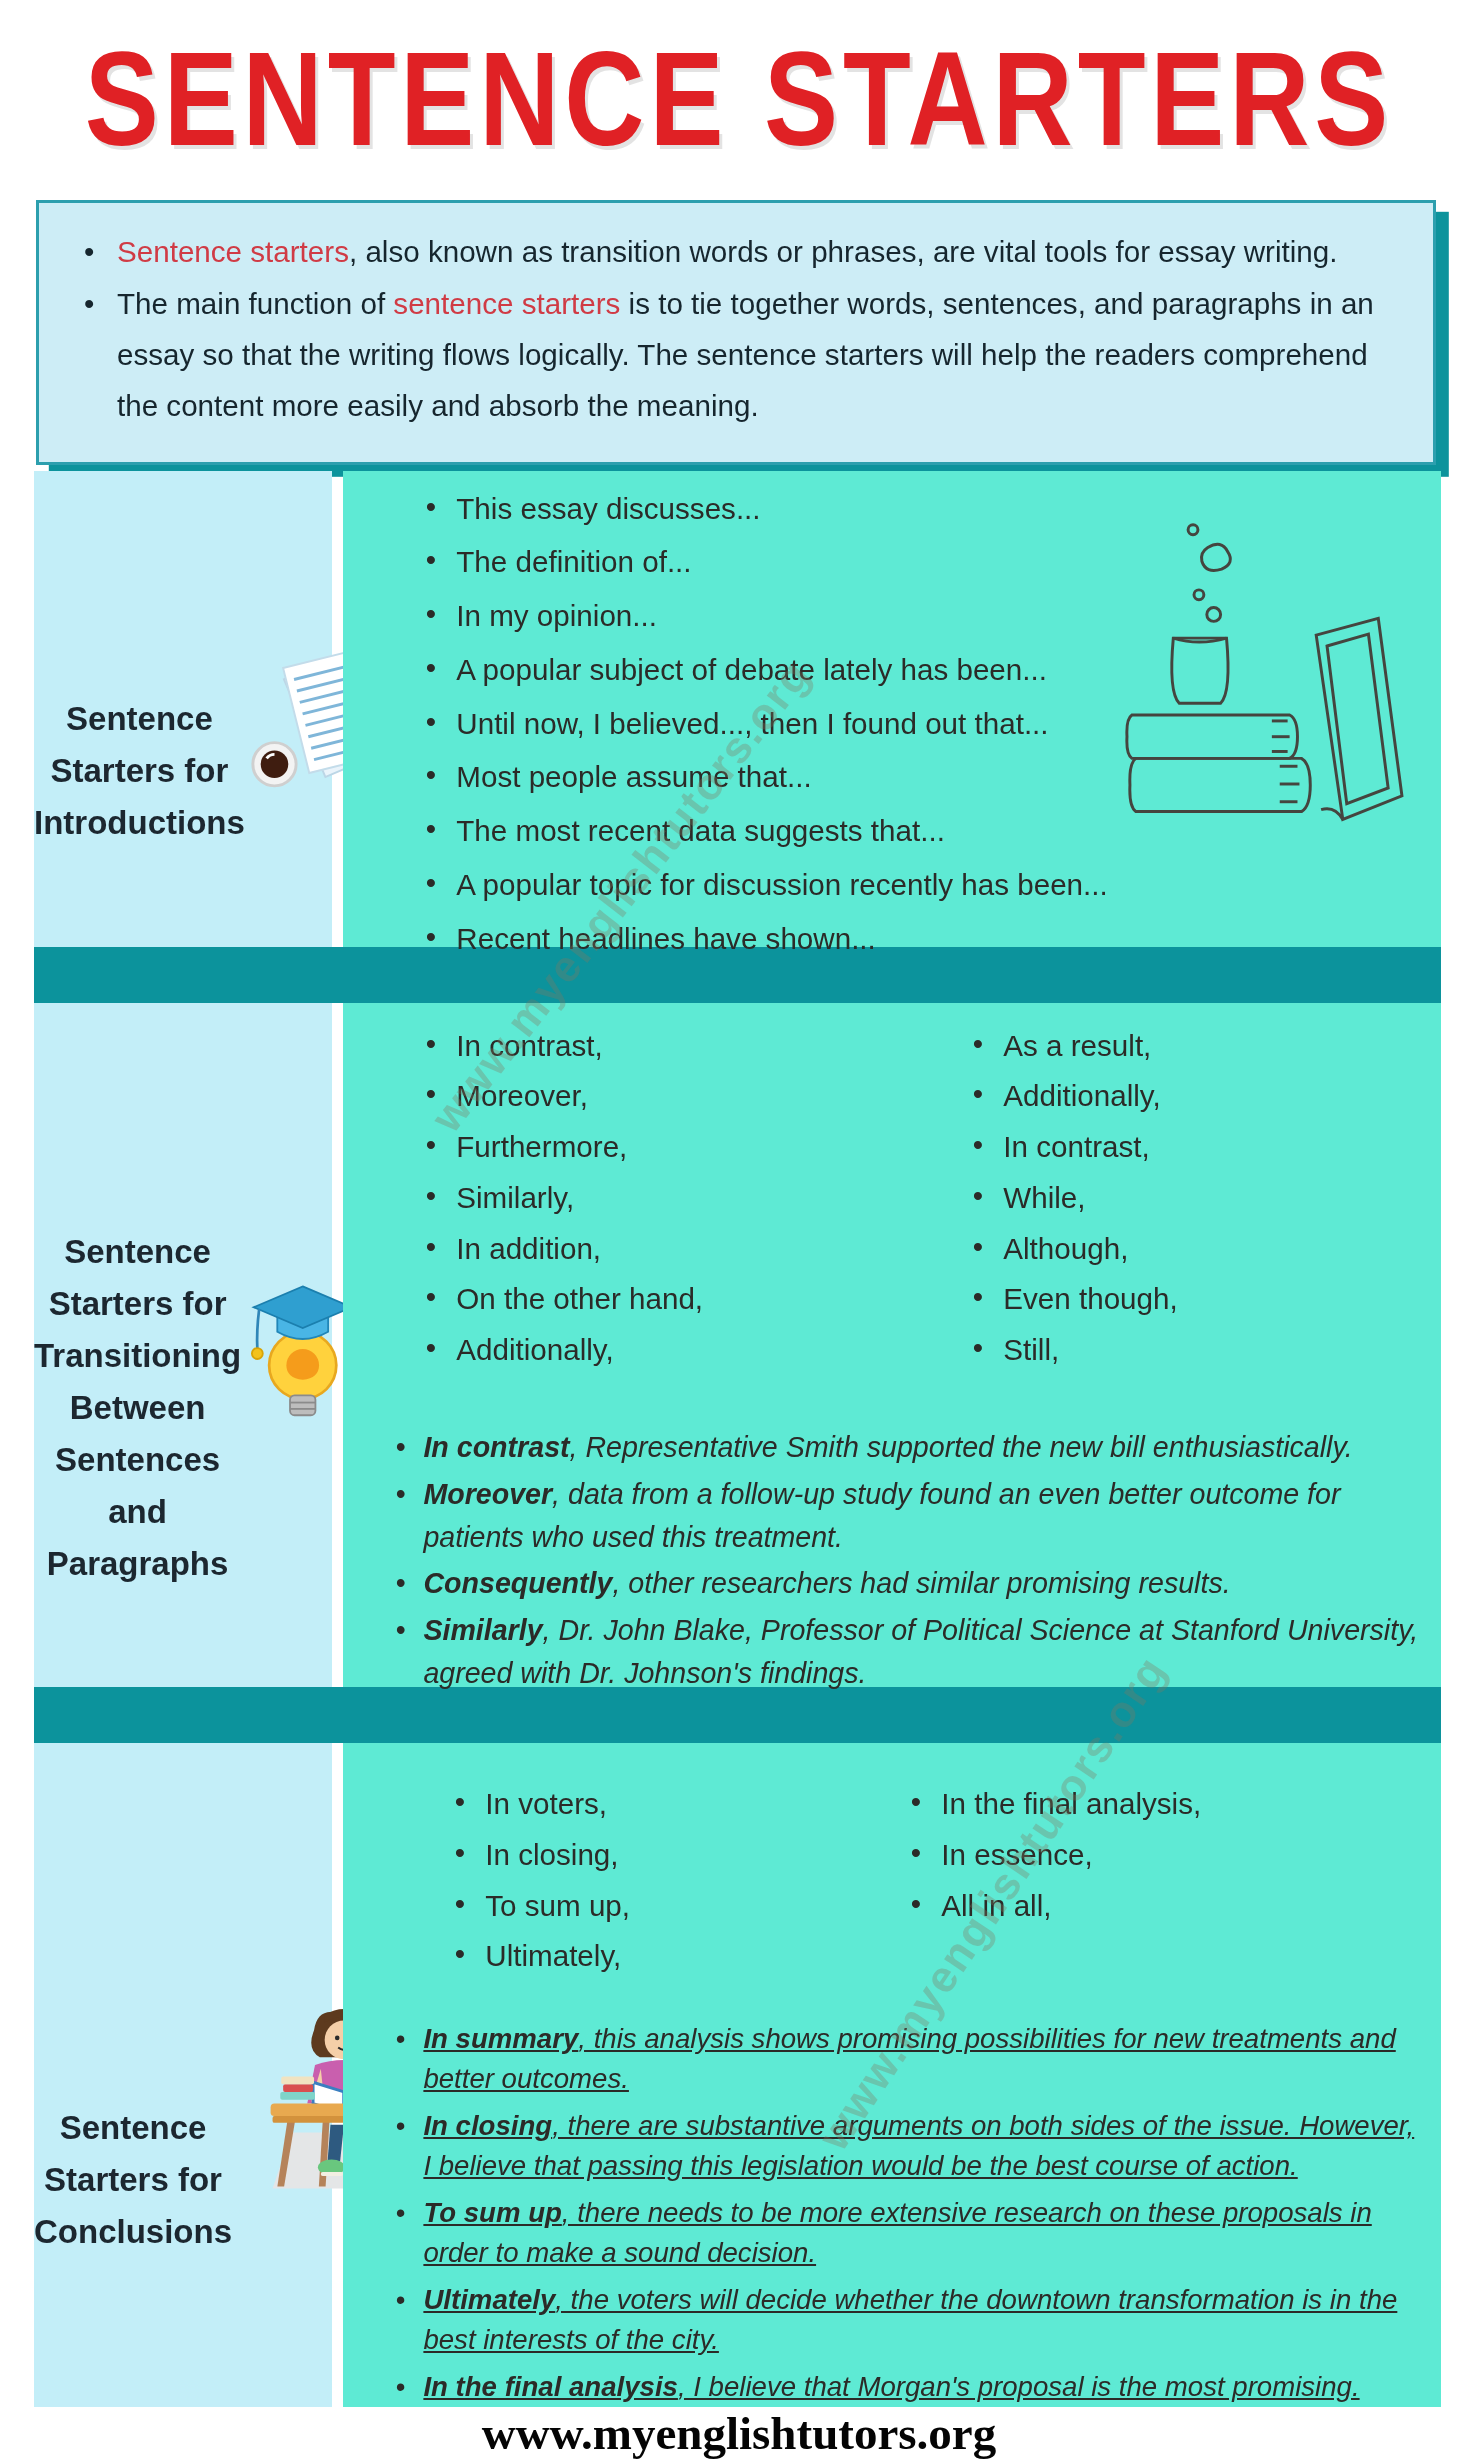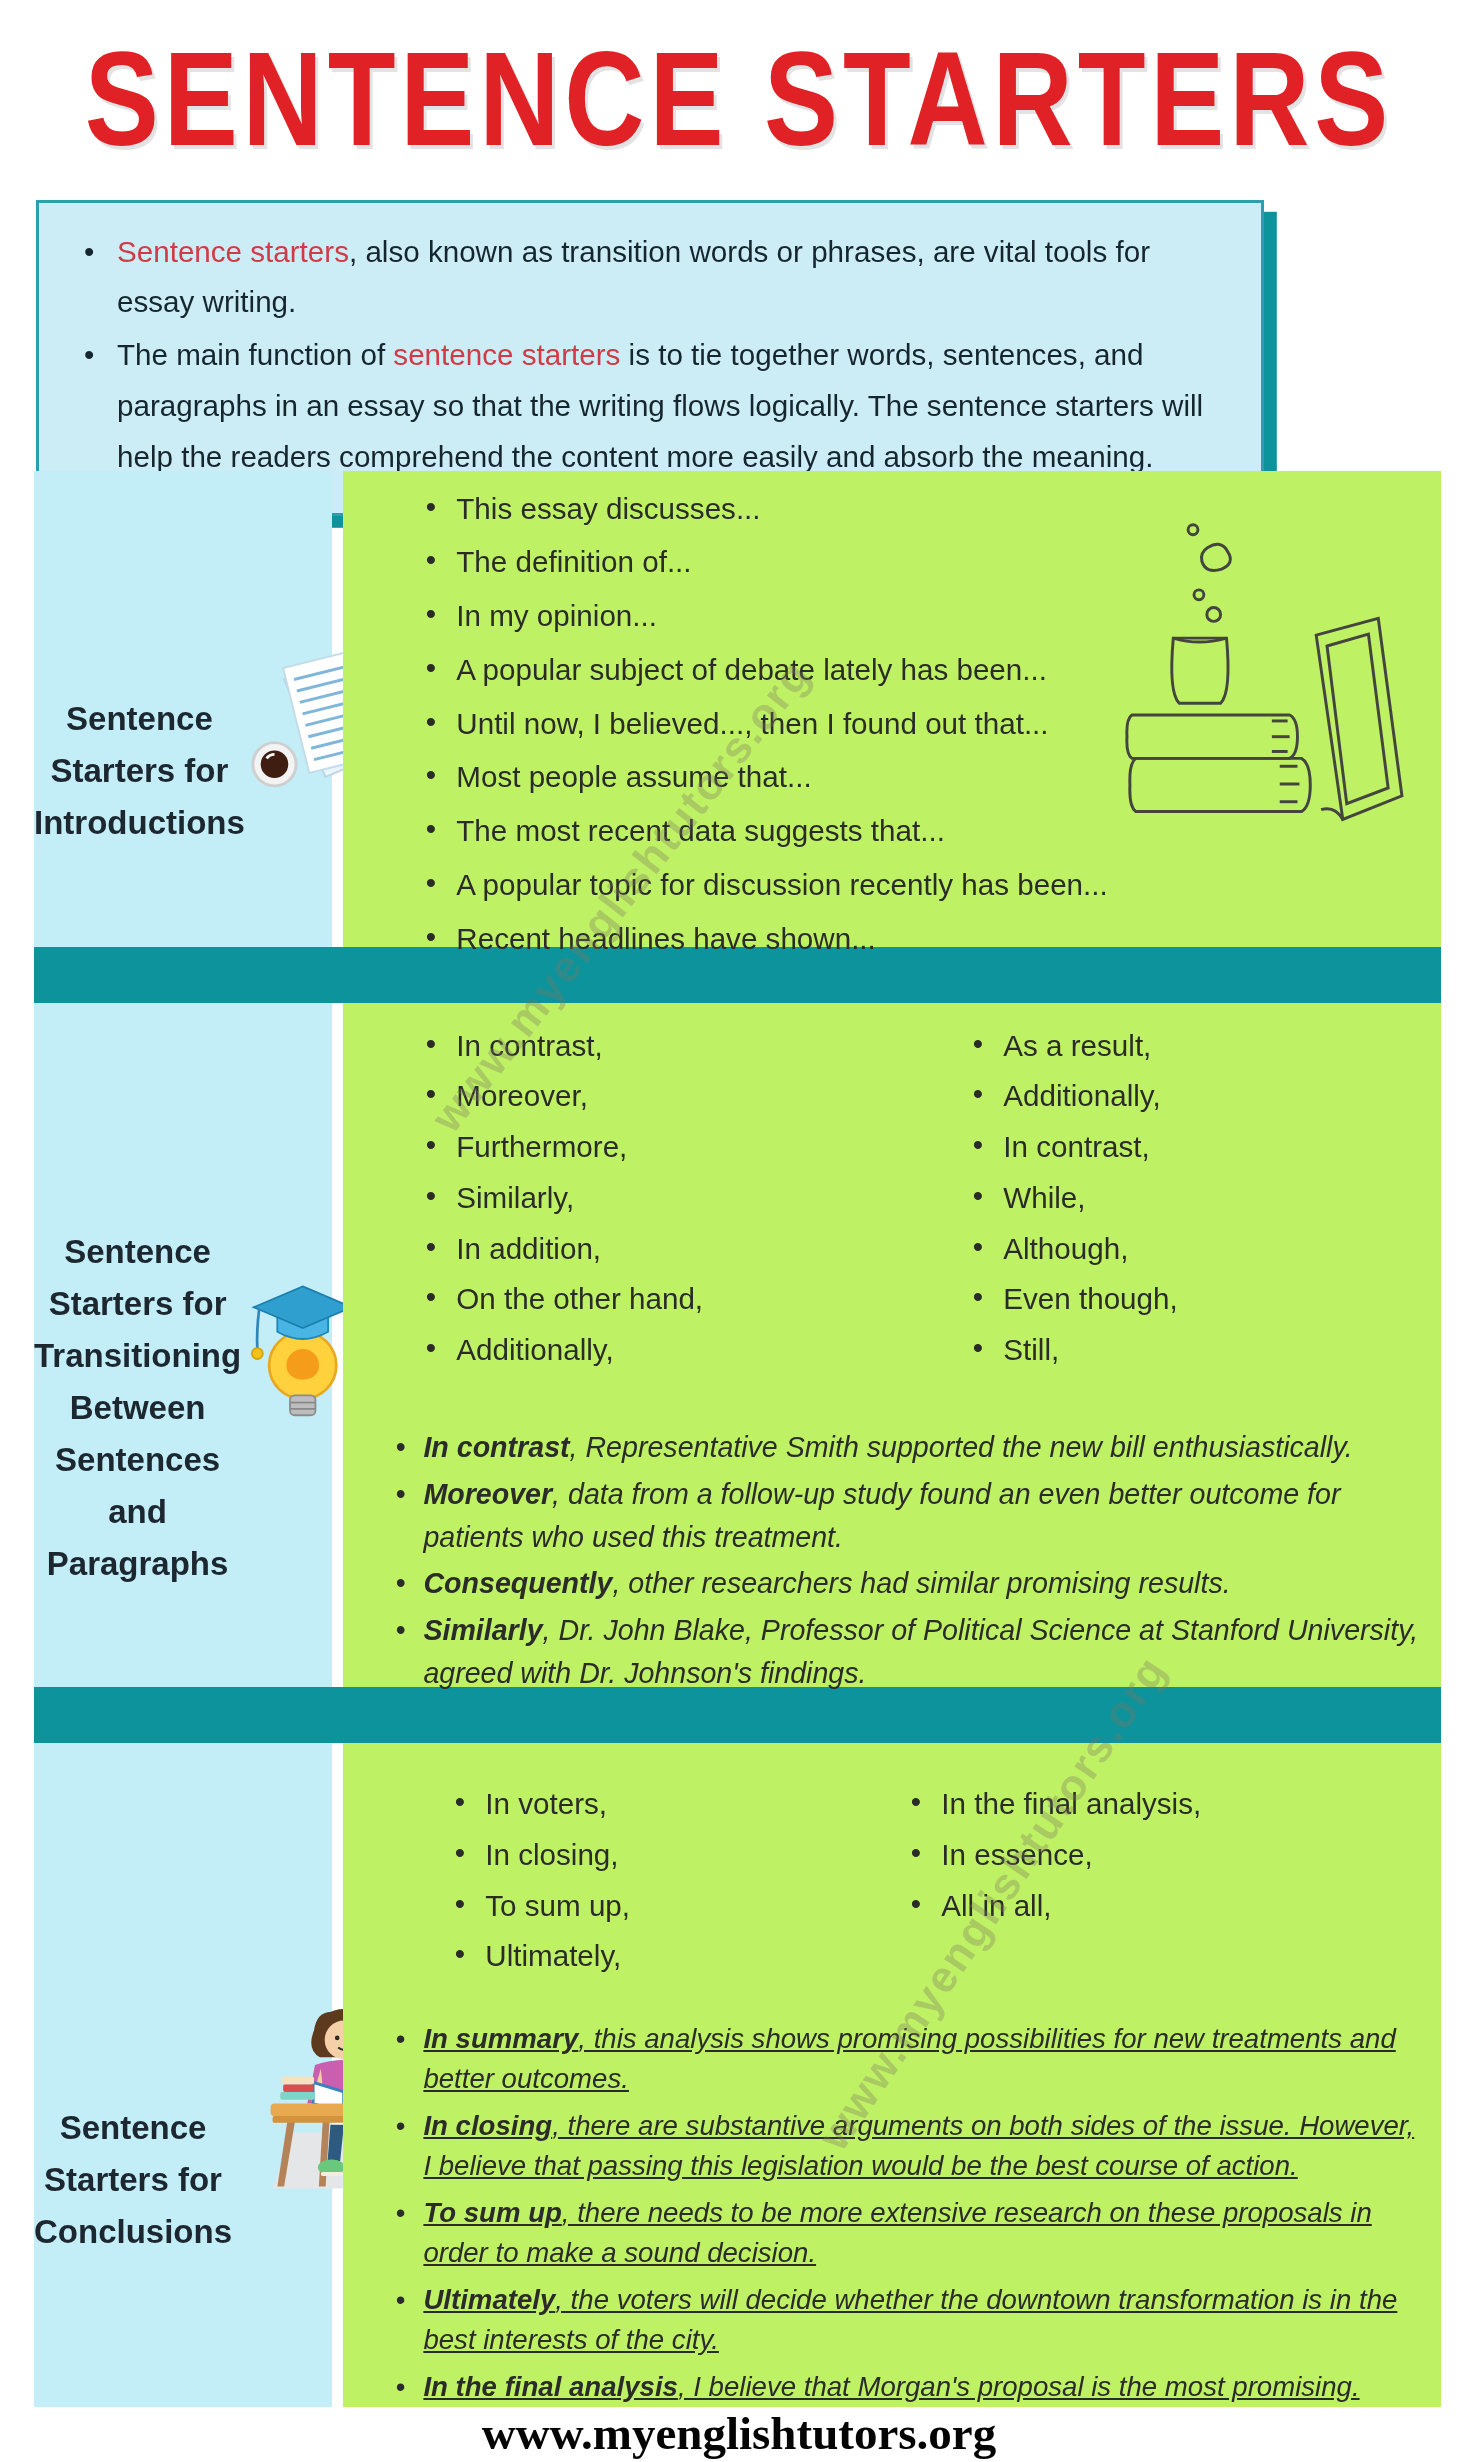--- a/index.html
+++ b/index.html
@@ -9,39 +9,39 @@
   }
   
   .title{
     position:absolute;top:29.6px;left:0;width:100%;text-align:center;
     font-size:111px;font-weight:800;letter-spacing:4.9px;color:#e02125;
     transform:scaleY(1.2);transform-origin:top center;line-height:1.05;
     text-shadow:3px 3px 0 rgba(175,175,175,.35);
   }
   
   .intro-panel{
-    position:absolute;left:36px;top:200px;width:1228px;box-sizing:border-box;
+    position:absolute;left:36px;top:200px;width:1400px;box-sizing:border-box;
     background:#cdedf6;border:3px solid #2c9fae;box-shadow:12.8px 11.8px 0 #0c939c;
     padding:23.6px 39px 27.6px 35px;
   }
   .intro-list{list-style:none;margin:0;padding:0;}
   .intro-list li{
     position:relative;font-size:29.6px;line-height:1.72;color:#16262e;
     padding-left:43px;margin-bottom:2px;
   }
   .intro-list li::before{content:"\2022";position:absolute;left:9.9px;top:0;color:#16262e;}
   .intro-list .red{color:#d03b45;}
   
   .poster{position:absolute;left:34px;top:471px;width:1407px;}
   .section{display:flex;gap:10.8px;}
   .sidebar{
     width:298px;flex:0 0 298px;background:#c3eef8;display:flex;
     flex-direction:row;align-items:center;box-sizing:border-box;
   }
-  .content{flex:1;background:#bef264;position:relative;box-sizing:border-box;}
+  .content{flex:1;background:#5eead4;position:relative;box-sizing:border-box;}
   .divider{height:56px;background:#0c939c;}
   .sidebar-heading{
     font-size:33px;font-weight:700;color:#1c2730;text-align:center;line-height:1.58;
   }
   .sidebar-heading span{display:block;}
   #sec1{height:476px;}
   #sec2{height:684px;}
   #sec3{height:664px;}
   #sec1 .sidebar-heading{margin-top:124px;}
   #sec2 .sidebar-heading{margin-top:126px;}

